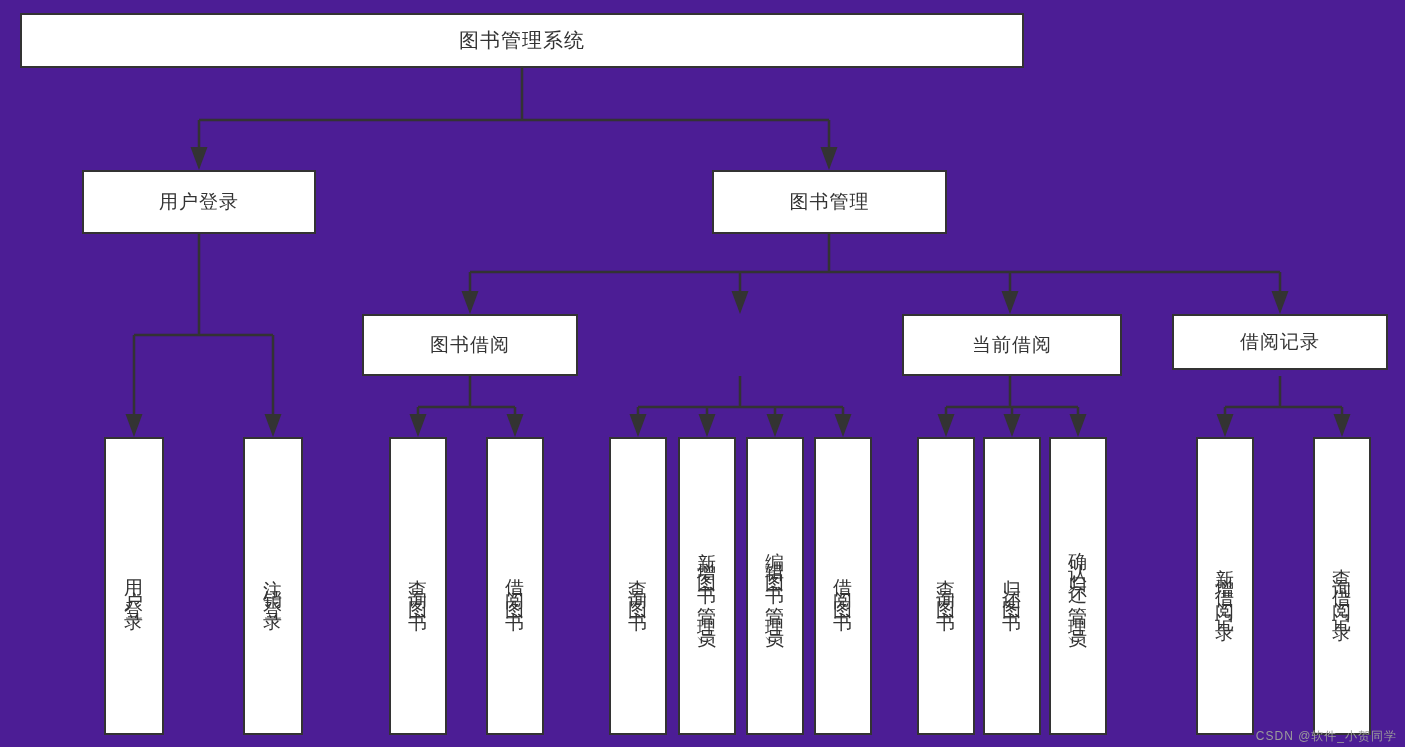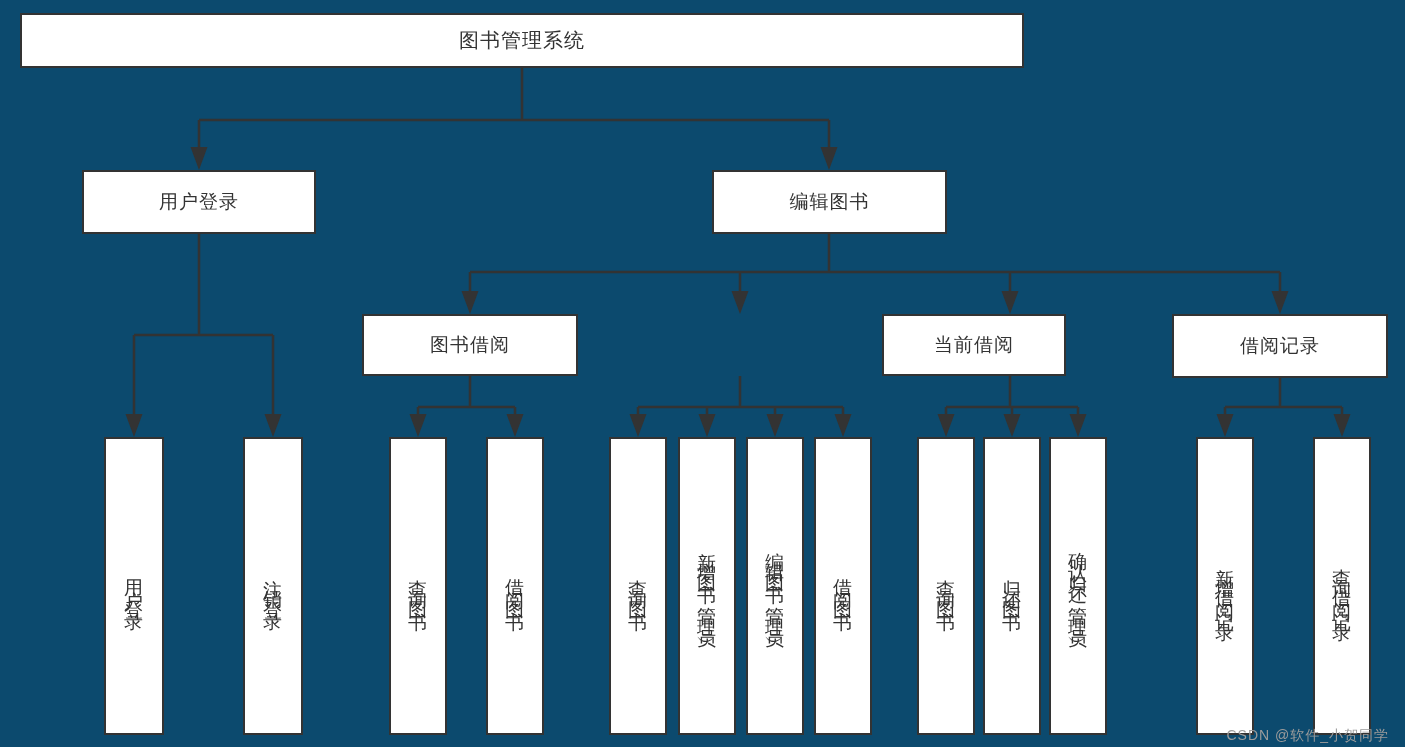--- a/index.html
+++ b/index.html
@@ -1,34 +1,34 @@
 <!DOCTYPE html>
 <html><head>
 <meta charset="utf-8">
 <style>
   html,body{margin:0;padding:0;background:#ffffff;}
   .canvas{
-    position:relative;width:1405px;height:747px;background:#0c4a6e;
+    position:relative;width:1405px;height:747px;background:#4c1d95;
     font-family:"Liberation Sans","DejaVu Sans",sans-serif;overflow:hidden;
   }
   svg.connectors{position:absolute;left:0;top:0;width:1405px;height:747px;}
   .node{
     position:absolute;box-sizing:border-box;background:#ffffff;
     border:2px solid #333333;display:flex;align-items:center;justify-content:center;
     color:#333333;
   }
   .lvl1{font-size:20px;letter-spacing:1px;}
   .lvl2,.lvl3{font-size:19px;letter-spacing:1px;}
   .leaf .lbl{
     writing-mode:vertical-rl;text-orientation:mixed;
     font-size:19px;line-height:1;letter-spacing:11px;
   }
   .watermark{
-    position:absolute;right:16px;bottom:2px;z-index:5;
-    font-size:14px;letter-spacing:1px;color:#9b9b9b;white-space:nowrap;
+    position:absolute;right:8px;bottom:2px;z-index:5;
+    font-size:12px;letter-spacing:1px;color:#9b9b9b;white-space:nowrap;
   }
 </style>
 </head>
 <body>
 
 <div class="canvas">
 
   <svg class="connectors" viewBox="0 0 1405 747" fill="none" stroke="#333333" stroke-width="2.5">
     <g>
       <path d="M522,68 V120 M199,120 H829 M199,120 V148 M829,120 V148"></path>
@@ -73,30 +73,30 @@
   </svg>
 
   <div class="node lvl1" style="left:20px;top:13px;width:1004px;height:55px">
     <span class="lbl">图书管理系统</span>
   </div>
 
   <div class="node lvl2" style="left:82px;top:170px;width:234px;height:64px">
     <span class="lbl">用户登录</span>
   </div>
   <div class="node lvl2" style="left:712px;top:170px;width:235px;height:64px">
-    <span class="lbl">编辑图书</span>
+    <span class="lbl">图书管理</span>
   </div>
 
   <div class="node lvl3" style="left:362px;top:314px;width:216px;height:62px">
     <span class="lbl">图书借阅</span>
   </div>
-  <div class="node lvl3" style="left:882px;top:314px;width:184px;height:62px">
+  <div class="node lvl3" style="left:902px;top:314px;width:220px;height:62px">
     <span class="lbl">当前借阅</span>
   </div>
-  <div class="node lvl3" style="left:1172px;top:314px;width:216px;height:64px">
+  <div class="node lvl3" style="left:1172px;top:314px;width:216px;height:56px">
     <span class="lbl">借阅记录</span>
   </div>
 
   <div class="node leaf" style="left:104px;top:437px;width:60px;height:298px">
     <span class="lbl">用户登录</span>
   </div>
   <div class="node leaf" style="left:243px;top:437px;width:60px;height:298px">
     <span class="lbl">注销登录</span>
   </div>
   <div class="node leaf" style="left:389px;top:437px;width:58px;height:298px">

